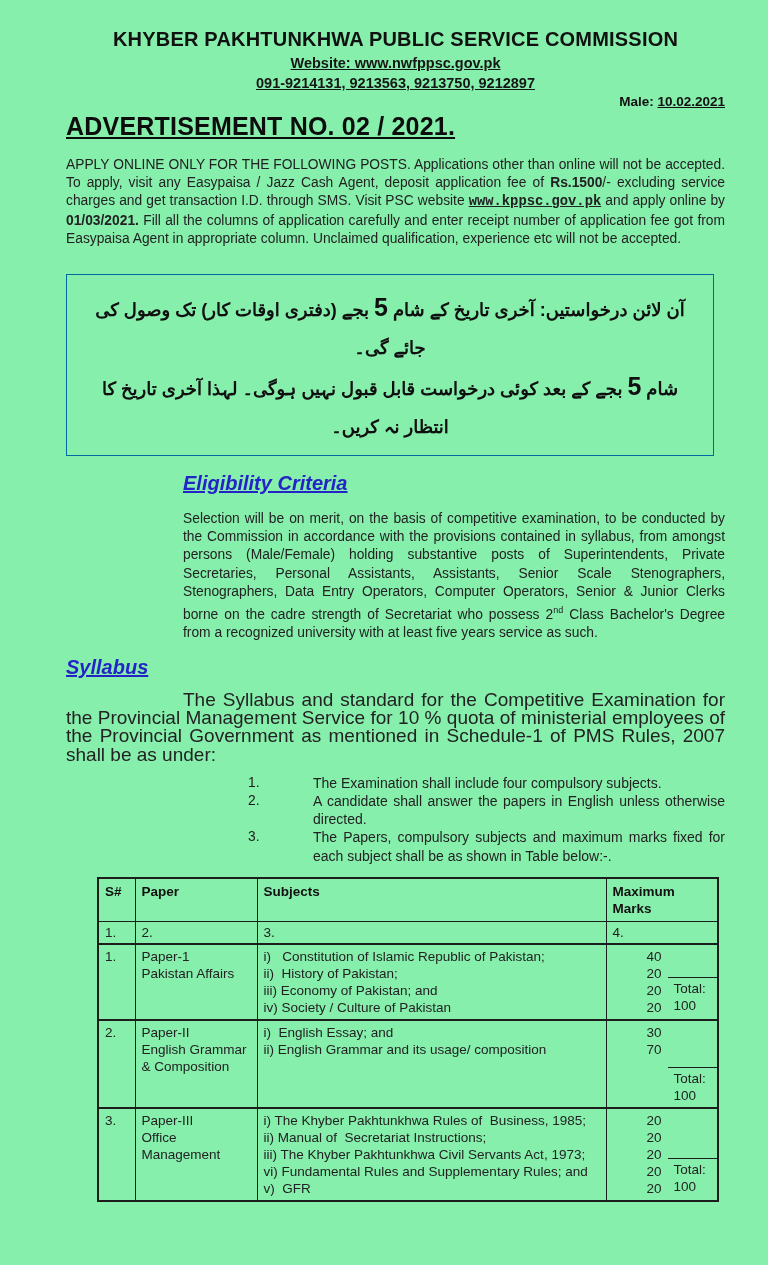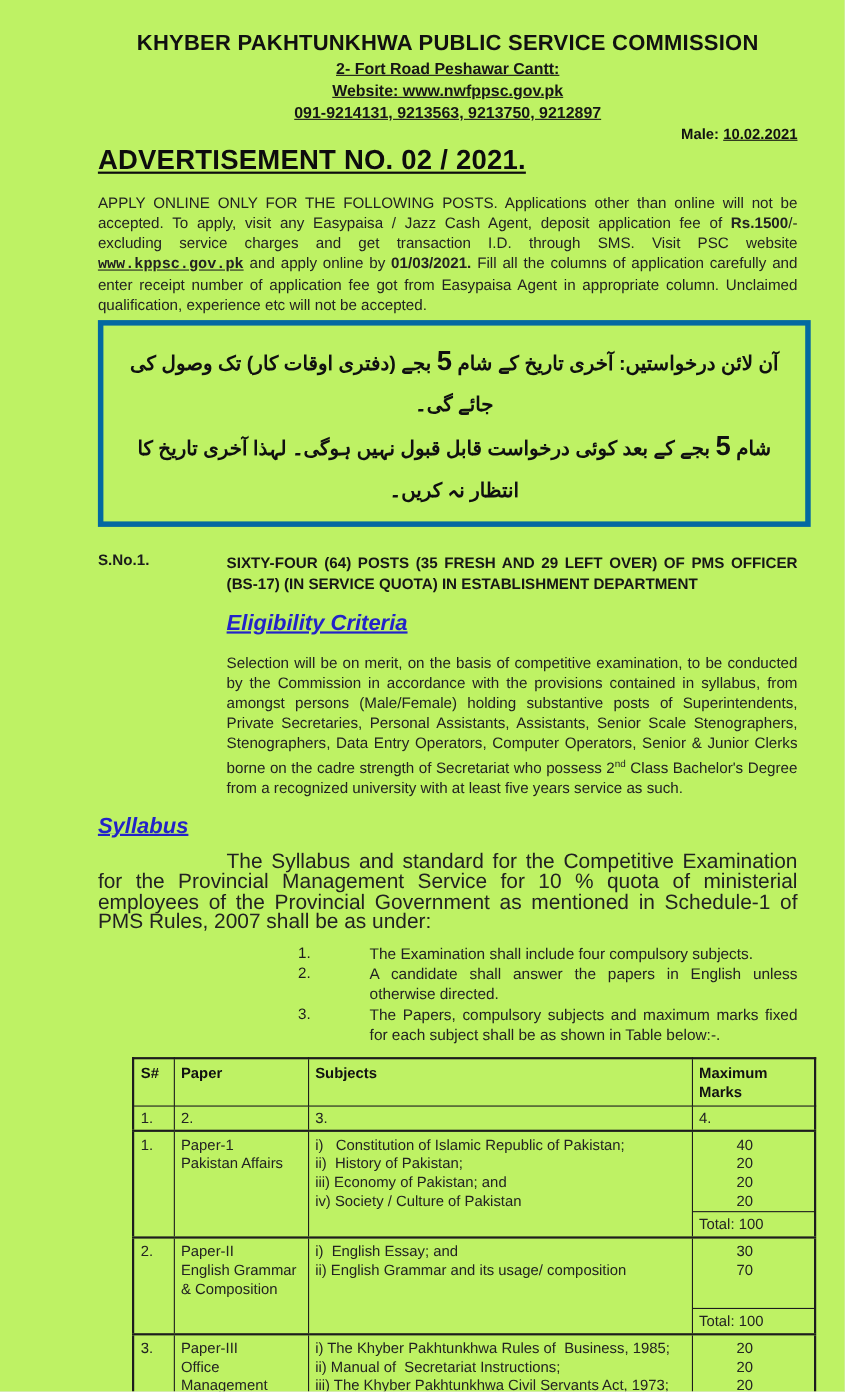--- a/index.html
+++ b/index.html
@@ -1,35 +1,35 @@
 <!DOCTYPE html>
 <html><head>
 <meta charset="utf-8">
 <style>
   * { margin:0; padding:0; box-sizing:border-box; }
   html,body { background:#e8e8e8; }
   .page {
-    width:768px; height:1265px; margin:0 auto; background:#bef264;
+    width:768px; height:1265px; margin:0 auto; background:#86efac;
     font-family:"Liberation Sans", sans-serif; color:#1c1c1c;
-    padding:28px 43px 0 89px; position:relative; overflow:hidden;
+    padding:28px 43px 0 66px; position:relative; overflow:hidden;
   }
   
   .hdr { text-align:center; }
   .hdr-title { font-size:20px; font-weight:bold; color:#111; letter-spacing:.2px; }
   .hdr-line { font-size:14.5px; font-weight:bold; text-decoration:underline; margin-top:4px; color:#161616; }
   .dated { text-align:right; font-size:13.5px; font-weight:bold; margin-top:3px; color:#111; }
   .dated u { text-decoration:underline; }
   .adv-heading { font-size:25px; font-weight:bold; text-decoration:underline; color:#0d0d0d; margin-top:3px; letter-spacing:.2px; }
   
   .intro { margin-top:15px; font-size:13.8px; line-height:18.2px; text-align:justify; color:#222; }
   .b { font-weight:bold; }
   .bu { font-weight:bold; text-decoration:underline;font-family:Liberation Mono, monospace; }
   
   .urdu-box {
-    margin-top:4px; width:648px; min-height:100px; border:5px solid #0369a1;
+    margin-top:26px; width:648px; min-height:100px; border:1px solid #0369a1;
     text-align:center; direction:rtl; padding:13px 14px 9px 14px;
   }
   .urdu-line { font-size:18px; font-weight:bold; color:#101010; line-height:38px; }
   .urdu-num { font-size:25px; font-weight:bold; }
   
   .post-row { display:flex; margin-top:23px; }
   .post-sno { width:117px; flex:0 0 117px; font-size:13.8px; font-weight:bold; }
   .post-title { flex:1; font-size:13.8px; font-weight:bold; line-height:19px; text-align:justify; color:#161616; }
   .blue-head { color:#2323c8; font-size:20px; font-weight:bold; font-style:italic; text-decoration:underline; }
   .elig-head { margin:16px 0 0 117px; }
@@ -47,51 +47,46 @@
   .marks-table col.c-paper { width:122px; }
   .marks-table col.c-subj { width:349px; }
   .marks-table col.c-marks { width:112px; }
   .marks-table td, .marks-table th { border:1px solid #1d1d1d; vertical-align:top; font-size:13.5px; line-height:17px; }
   .marks-table th { text-align:left; padding:4px 6px; font-weight:bold; color:#111; }
   .marks-table td { padding:3px 6px; color:#222; }
   .marks-table tr.subhdr td { padding:2px 6px; border-bottom:2px solid #1d1d1d; }
   .marks-table tr.paper-row > td { border-top:2px solid #1d1d1d; }
   .subj-line, .paper-line { white-space:pre-wrap; }
   td.marks-cell { padding:0; }
-  .marks-inner { display:flex; flex-direction:column; height:100%; }
+  .marks-inner { display:flex; height:100%; }
   .marks-vals { padding:3px 6px 1px 40px; }
   .marks-val { line-height:17px; }
   .marks-total { margin-top:auto; border-top:1px solid #1d1d1d; padding:2px 6px 3px 6px; }
   .mh86 { min-height:86px; }
 </style>
 </head>
 <body>
 
 <div class="page">
 
   <div class="hdr">
     <div class="hdr-title">KHYBER PAKHTUNKHWA PUBLIC SERVICE COMMISSION</div>
-    <div class="hdr-line">2- Fort Road Peshawar Cantt:</div>
     <div class="hdr-line">Website: www.nwfppsc.gov.pk</div>
     <div class="hdr-line">091-9214131, 9213563, 9213750, 9212897</div>
   </div>
   <div class="dated"><span>Male: </span><u>10.02.2021</u></div>
   <div class="adv-heading">ADVERTISEMENT NO. 02 / 2021.</div>
 
   <div class="intro"><span>APPLY ONLINE ONLY FOR THE FOLLOWING POSTS. Applications other than online will not be accepted. To apply, visit any Easypaisa / Jazz Cash Agent, deposit application fee of </span><span class="b">Rs.1500</span><span>/- excluding service charges and get transaction I.D. through SMS. Visit PSC website </span><span class="bu">www.kppsc.gov.pk</span><span> and apply online by </span><span class="b">01/03/2021.</span><span> Fill all the columns of application carefully and enter receipt number of application fee got from Easypaisa Agent in appropriate column. Unclaimed qualification, experience etc will not be accepted.</span></div>
 
   <div class="urdu-box">
     <div class="urdu-line"><span>آن لائن درخواستیں: آخری تاریخ کے شام </span><span class="urdu-num">5</span><span> بجے (دفتری اوقات کار) تک وصول کی جائے گی۔</span></div>
     <div class="urdu-line"><span>شام </span><span class="urdu-num">5</span><span> بجے کے بعد کوئی درخواست قابل قبول نہیں ہوگی۔ لہذا آخری تاریخ کا انتظار نہ کریں۔</span></div>
   </div>
 
-  <div class="post-row">
-    <div class="post-sno">S.No.1.</div>
-    <div class="post-title">SIXTY-FOUR (64) POSTS (35 FRESH AND 29 LEFT OVER) OF PMS OFFICER (BS-17) (IN SERVICE QUOTA) IN ESTABLISHMENT DEPARTMENT</div>
-  </div>
 
   <div class="blue-head elig-head">Eligibility Criteria</div>
   <div class="elig-body"><span>Selection will be on merit, on the basis of competitive examination, to be conducted by the Commission in accordance with the provisions contained in syllabus, from amongst persons (Male/Female) holding substantive posts of Superintendents, Private Secretaries, Personal Assistants, Assistants, Senior Scale Stenographers, Stenographers, Data Entry Operators, Computer Operators, Senior &amp; Junior Clerks borne on the cadre strength of Secretariat who possess 2</span><sup>nd</sup><span> Class Bachelor's Degree from a recognized university with at least five years service as such.</span></div>
 
   <div class="blue-head syl-head">Syllabus</div>
   <div class="syl-intro">The Syllabus and standard for the Competitive Examination for the Provincial Management Service for 10 % quota of ministerial employees of the Provincial Government as mentioned in Schedule-1 of PMS Rules, 2007 shall be as under:</div>
   <div class="syl-list">
     <div class="syl-item">
       <div class="syl-num">1.</div>
       <div class="syl-text">The Examination shall include four compulsory subjects.</div>

